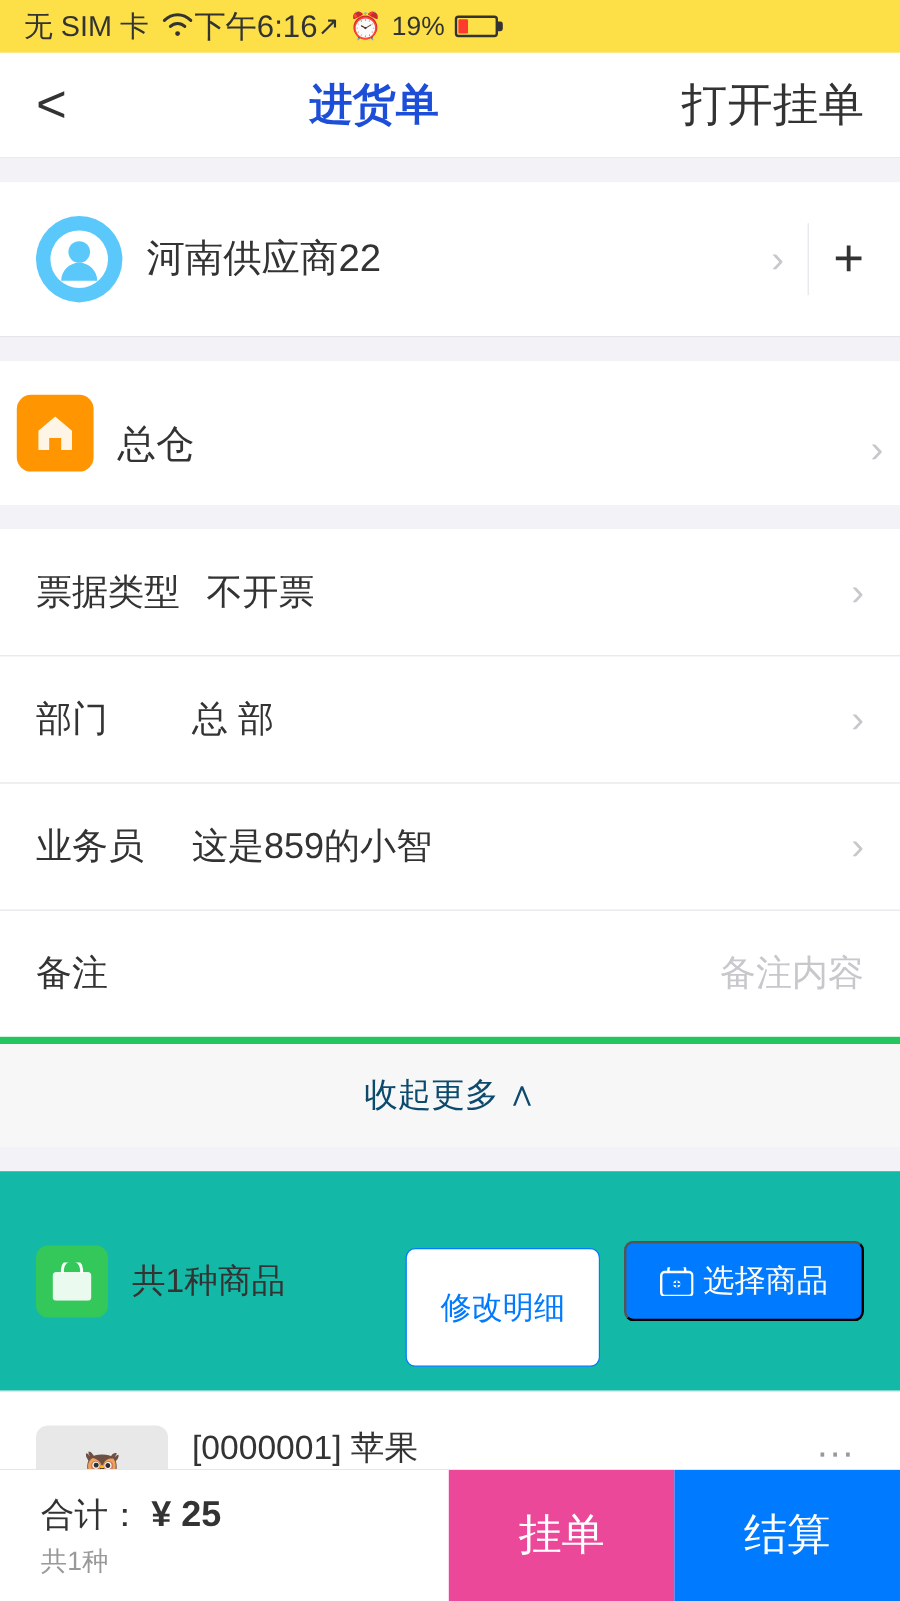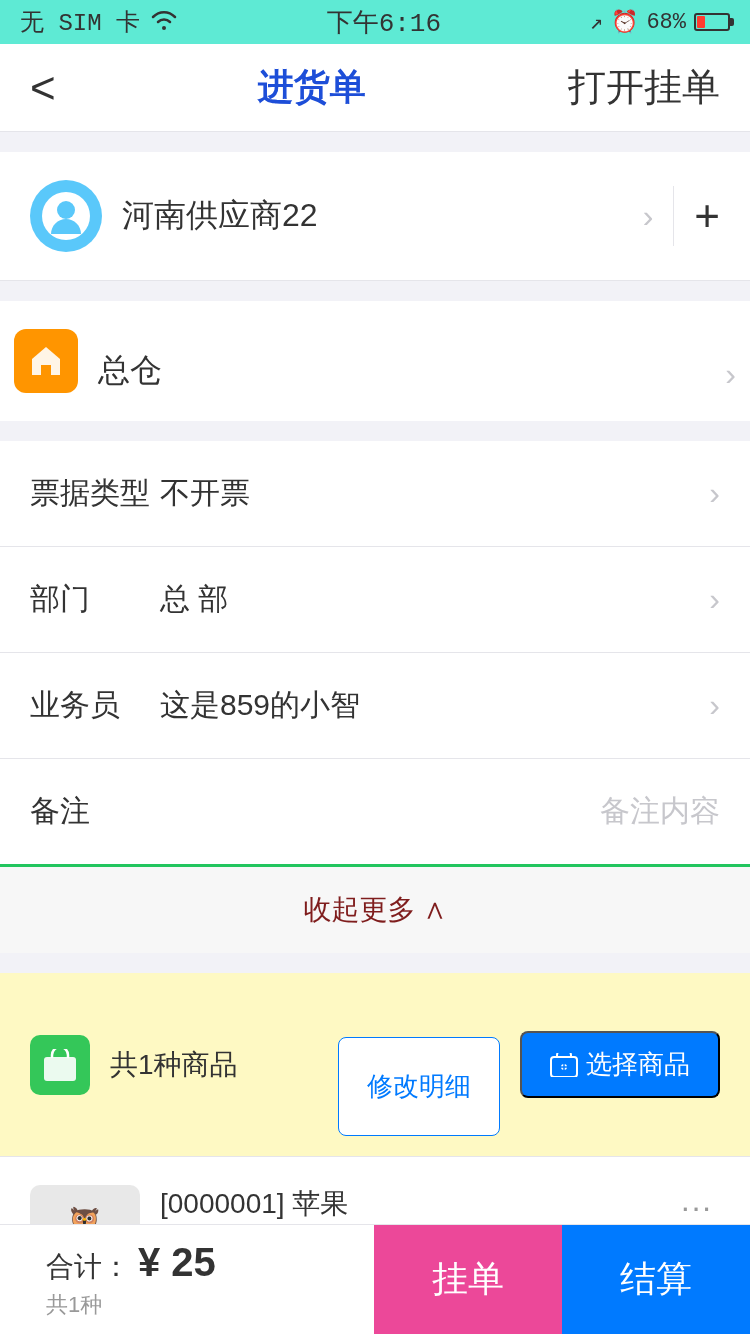--- a/index.html
+++ b/index.html
@@ -9,29 +9,28 @@
       min-height: 1334px;
       font-family: -apple-system, "PingFang SC", "Helvetica Neue", Arial, sans-serif;
       background: #f2f2f7;
       font-size: 28px;
       color: #333;
       position: relative;
     }
 
     
     .status-bar {
-      background: #5eead4;
+      background: #fde047;
       height: 44px;
       display: flex;
       align-items: center;
-      justify-content: space-between;
+      justify-content: flex-start;
       padding: 0 20px;
       font-size: 24px;
       color: #333;
-      font-family: Liberation Mono, monospace;
     }
     .status-bar-left {
       display: flex;
       align-items: center;
       gap: 10px;
     }
     .status-bar-center {
       font-weight: 500;
       font-size: 26px;
     }
@@ -218,31 +217,31 @@
       color: #c7c7cc;
       text-align: right;
     }
 
     
     .collapse-row {
       background: #f7f7f7;
       padding: 24px;
       text-align: center;
       font-size: 28px;
-      color: #7f1d1d;
-      border-top: 3px solid #22c55e;
+      color: #0c4a6e;
+      border-top: 6px solid #22c55e;
       cursor: pointer;
     }
 
     
     .products-header {
       display: flex;
       align-items: center;
       padding: 20px 30px;
-      background: #fef9c3;
+      background: #14b8a6;
       gap: 20px;
     }
     .products-icon {
       width: 60px;
       height: 60px;
       border-radius: 10px;
       background: #34c759;
       display: flex;
       align-items: center;
       justify-content: center;
@@ -334,31 +333,31 @@
       left: 0;
       width: 750px;
       height: 110px;
       display: flex;
       align-items: center;
       background: #fff;
       border-top: 1px solid #e5e5ea;
     }
     .total-section {
       flex: 1;
-      padding: 0 46px;
+      padding: 0 34px;
     }
     .total-label {
       font-size: 28px;
       color: #333;
       display: flex;
       align-items: baseline;
       gap: 8px;
     }
     .total-amount {
-      font-size: 40px;
+      font-size: 30px;
       font-weight: 600;
       color: #333;
     }
     .total-sub {
       font-size: 22px;
       color: #999;
       margin-top: 4px;
     }
     .btn-pending {
       width: 188px;
@@ -402,21 +401,21 @@
           <path d="M14 18a2 2 0 110 4 2 2 0 010-4z" fill="#333"></path>
           <path d="M8 14c1.6-1.6 3.8-2.5 6-2.5s4.4.9 6 2.5" stroke="#333" stroke-width="2.5" stroke-linecap="round" fill="none"></path>
           <path d="M3 9c3-3 7-4.8 11-4.8s8 1.8 11 4.8" stroke="#333" stroke-width="2.5" stroke-linecap="round" fill="none"></path>
         </svg>
       </span>
     </div>
     <div class="status-bar-center">下午6:16</div>
     <div class="status-bar-right">
       <span>↗</span>
       <span>⏰</span>
-      <span>68%</span>
+      <span>19%</span>
       <span class="battery-icon">
         <span class="battery-fill"></span>
       </span>
     </div>
   </div>
 
   <div class="nav-bar">
     <span class="nav-back">&lt;</span>
     <span class="nav-title">进货单</span>
     <span class="nav-action">打开挂单</span>
@@ -453,21 +452,21 @@
       </div>
       <span class="warehouse-name">总仓</span>
       <span class="chevron-right">›</span>
     </div>
   </div>
 
   <div class="section-gap"></div>
 
   <div class="card">
 
-    <div class="form-row" style="border-top: none;">
+    <div class="form-row" style="border-top: none; gap: 12px;">
       <span class="form-label">票据类型</span>
       <span class="form-value">不开票</span>
       <span class="chevron-right">›</span>
     </div>
 
     <div class="form-row">
       <span class="form-label">部门</span>
       <span class="form-value">总 部</span>
       <span class="chevron-right">›</span>
     </div>

